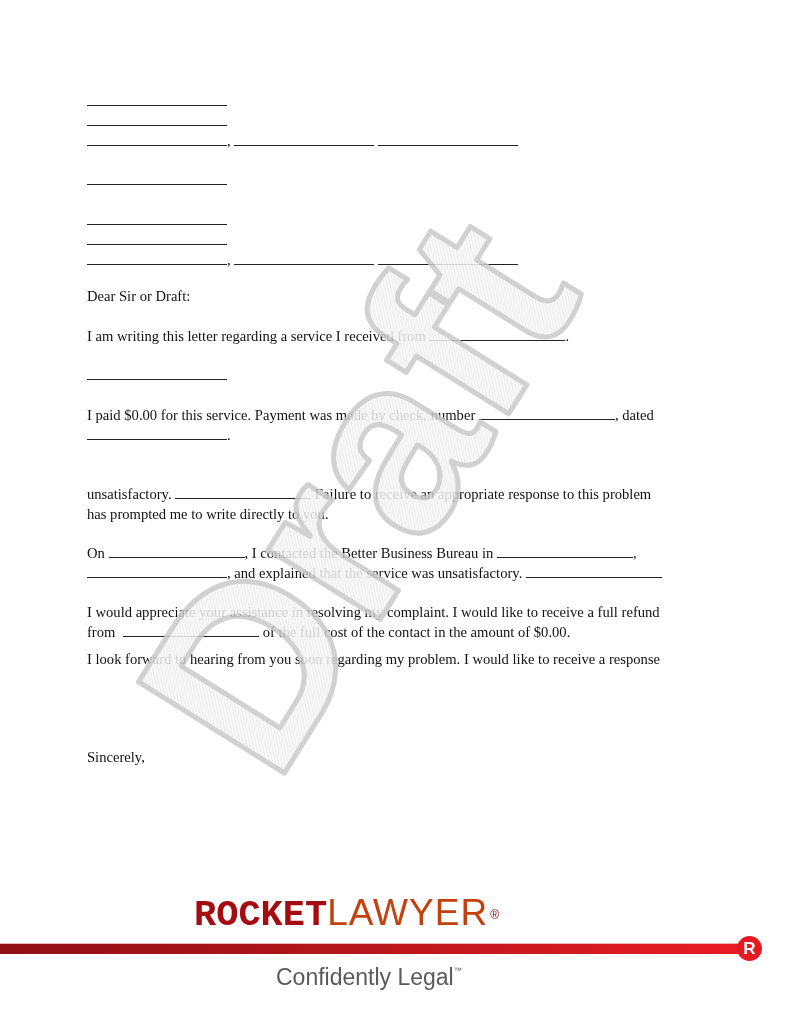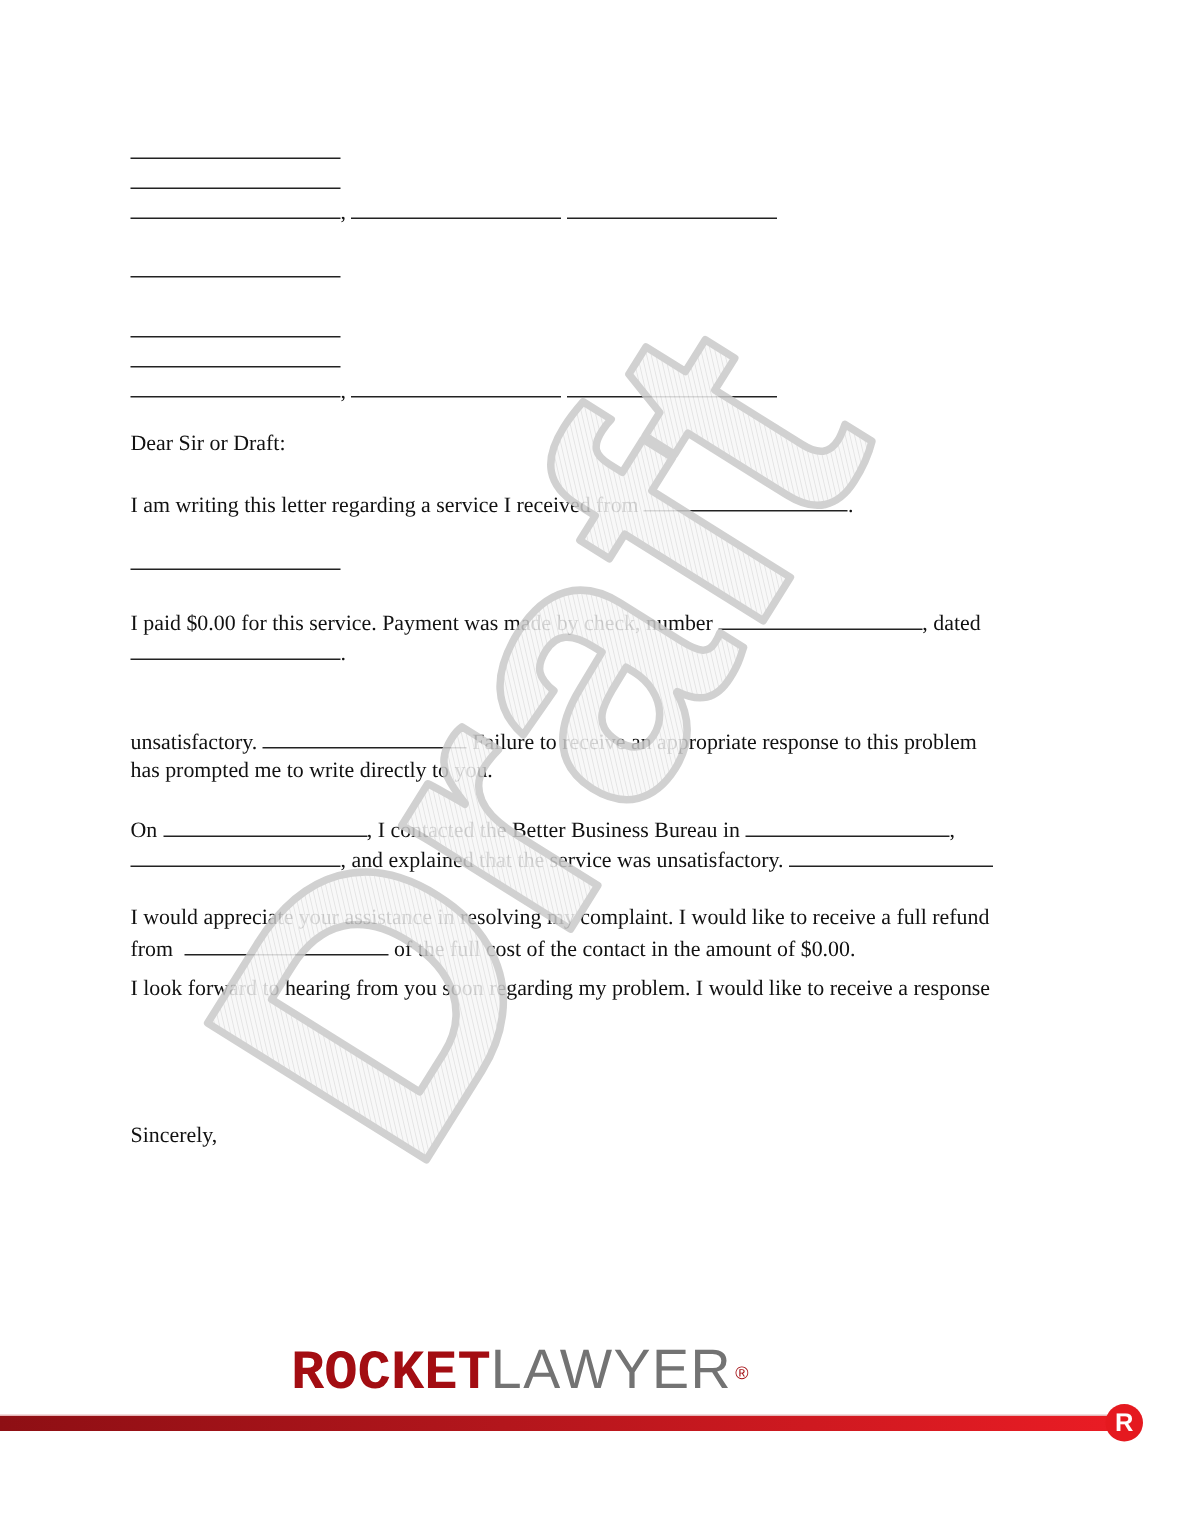--- a/index.html
+++ b/index.html
@@ -7,21 +7,21 @@
          font-family: "Liberation Serif", "DejaVu Serif", serif; color: #111; }
   .page { position: absolute; left: 0; top: 0; width: 791px; height: 1024px; }
   .line { position: absolute; left: 87px; font-size: 14.6px; line-height: 18px; white-space: nowrap; }
   .blank { display: inline-block; border-bottom: 1px solid #222; height: 13px; vertical-align: baseline; }
   .b140 { width: 140px; }
   .b137 { width: 136px; }
   .watermark { position: absolute; left: 0; top: 0; width: 791px; height: 1024px; pointer-events: none; }
   .logo { position: absolute; left: 194px; top: 893px; font-family: "Liberation Sans", "DejaVu Sans", sans-serif;
           font-size: 37px; color: #a30d12; letter-spacing: 1px; line-height: 40px; white-space: nowrap; }
   .logo .bold { font-weight: bold; letter-spacing: 0px; font-family: Liberation Mono, monospace; }
-  .logo .light { font-weight: normal; color: #737373; }
+  .logo .light { font-weight: normal; color: #c2410c; }
   .logo sup { font-size: 12px; vertical-align: top; position: relative; top: 2px; margin-left: 2px; }
   .bar { position: absolute; left: 0; top: 944px; width: 745px; height: 10px;
          background: linear-gradient(90deg, #8e0f14 0%, #b3161c 45%, #ea1c24 100%); }
   .bar-thin { position: absolute; left: 0; top: 943px; width: 745px; height: 1px; background: #e7b7b9; }
   .rbadge { position: absolute; left: 737px; top: 936px; width: 25px; height: 25px; border-radius: 50%;
             background: #e5191f; color: #fff; font-family: "Liberation Sans", "DejaVu Sans", sans-serif;
             font-weight: bold; font-size: 17px; line-height: 25px; text-align: center; }
   .tagline { position: absolute; left: 276px; top: 964px; font-family: "Liberation Sans", "DejaVu Sans", sans-serif;
              font-size: 23px; color: #5a5a5a; white-space: nowrap; }
   .tagline sup { font-size: 8px; vertical-align: top; position: relative; top: 2px; }
@@ -73,13 +73,14 @@
     </defs>
     <g transform="translate(430 540) rotate(-58)">
       <text x="0" y="0" text-anchor="middle" font-family="Liberation Sans, DejaVu Sans, sans-serif" font-weight="bold" font-size="250" fill="url(#hatch)" stroke="#c9c9c9" stroke-width="5" stroke-linejoin="round" opacity="0.85">Draft</text>
     </g>
   </svg>
 
   <div class="logo"><span class="bold">ROCKET</span><span class="light">LAWYER</span><sup>®</sup></div>
   <div class="bar-thin"></div>
   <div class="bar"></div>
   <div class="rbadge">R</div>
+  <div class="tagline"><span>Confidently Legal</span><sup>™</sup></div>
 </div>
 
 </body></html>

